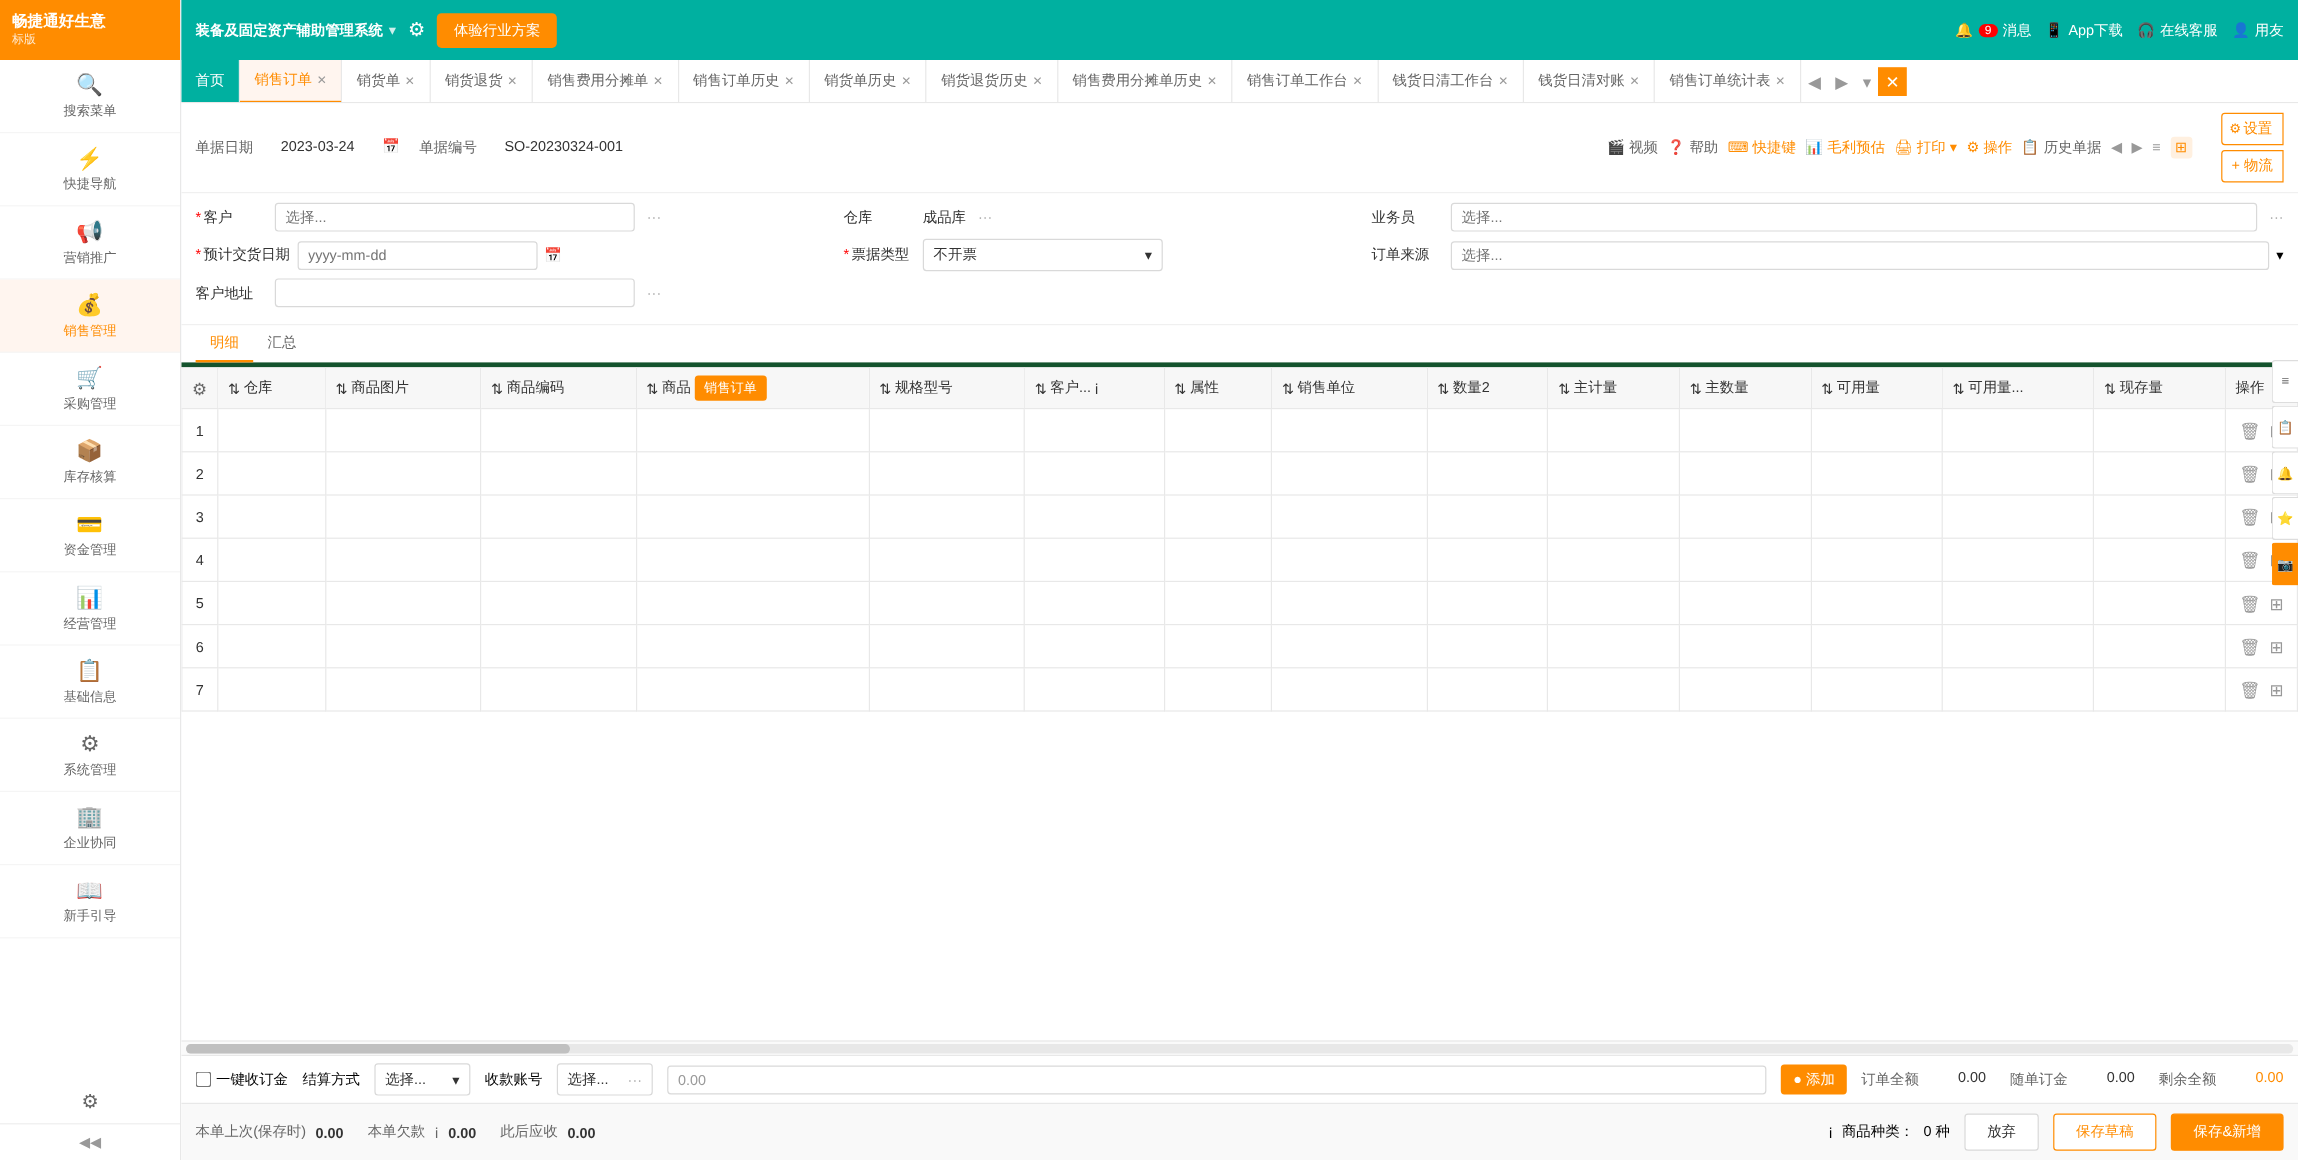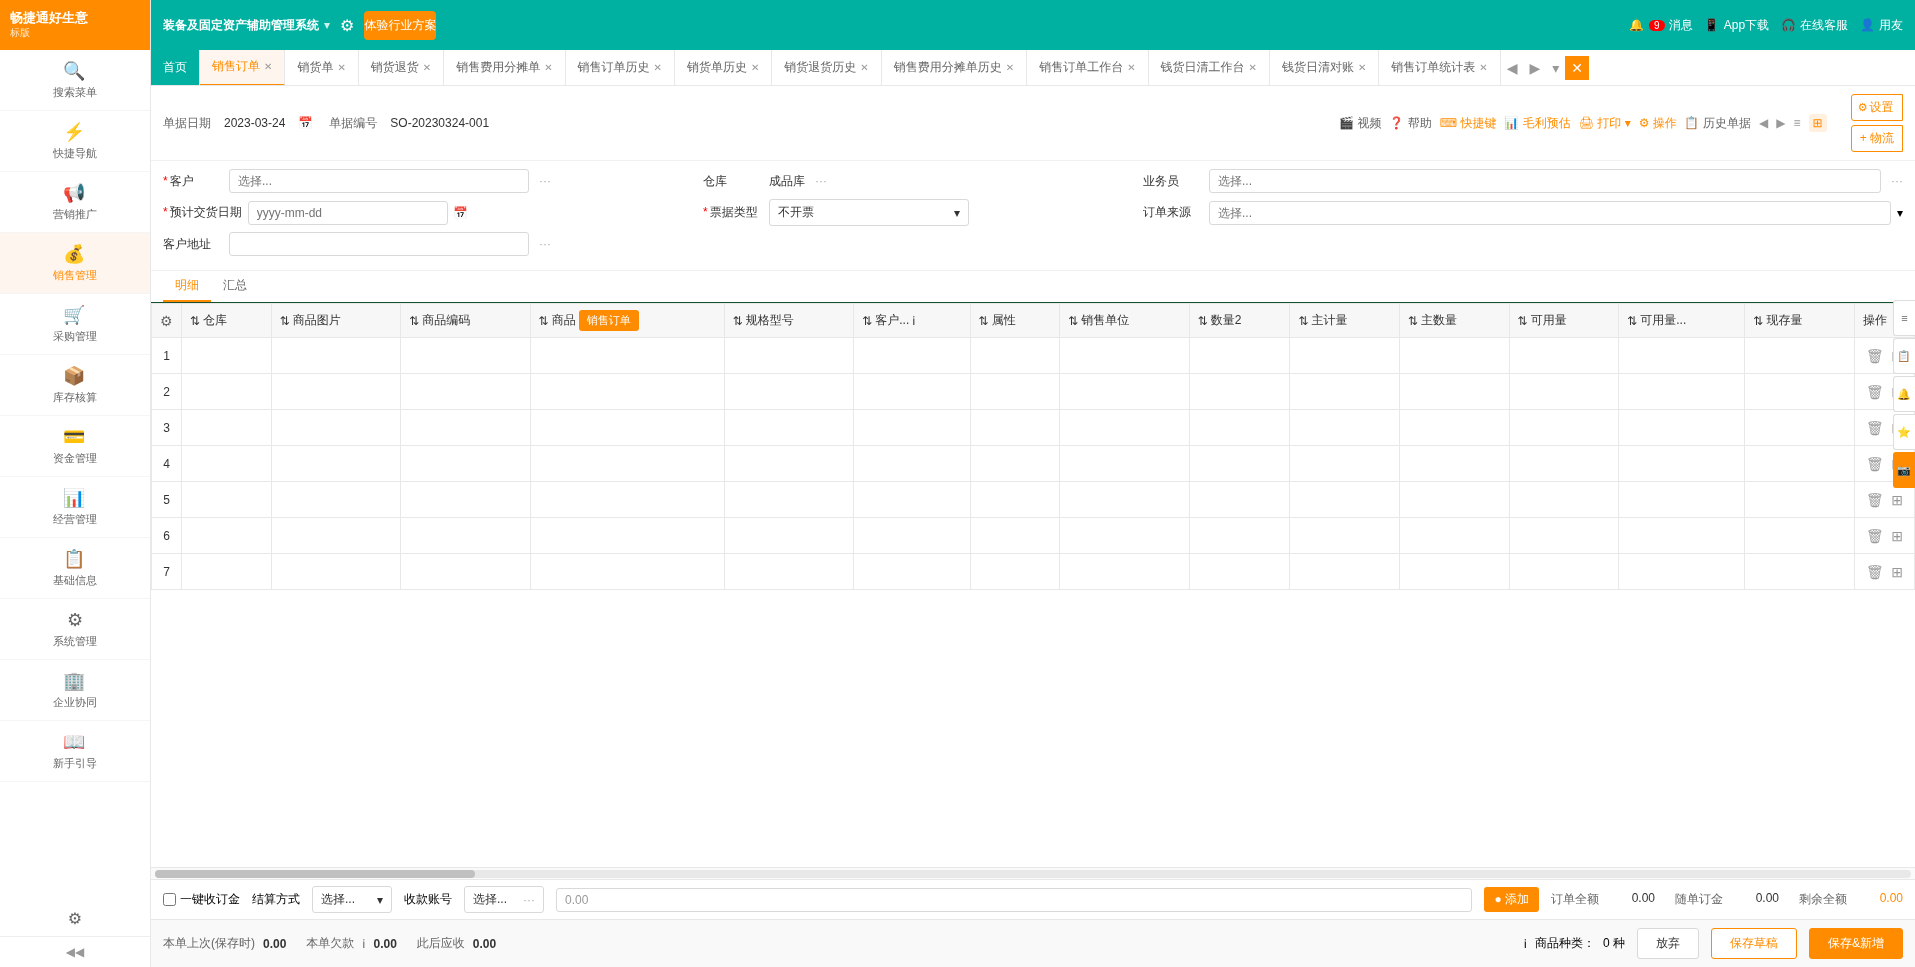--- a/index.html
+++ b/index.html
@@ -21,57 +21,57 @@
 
     
     .main { flex: 1; display: flex; flex-direction: column; overflow: hidden; }
 
     
     .topbar { background: #00b0a0; height: 50px; display: flex; align-items: center; padding: 0 12px; gap: 10px; flex-shrink: 0; }
     .topbar-system { color: white; font-size: 13px; display: flex; align-items: center; gap: 5px; }
     .topbar-system-title { font-weight: bold; }
     .topbar-chevron { color: rgba(255,255,255,0.8); }
     .topbar-settings { color: white; font-size: 16px; cursor: pointer; }
-    .topbar-btn { background: #ff8c00; color: white; border: none; padding: 6px 0; border-radius: 4px; cursor: pointer; font-size: 12px; }
+    .topbar-btn { background: #ff8c00; color: white; border: none; padding: 6px 14px; border-radius: 4px; cursor: pointer; font-size: 12px; }
     .topbar-right { margin-left: auto; display: flex; align-items: center; gap: 12px; color: white; font-size: 12px; }
     .topbar-right-item { display: flex; align-items: center; gap: 4px; cursor: pointer; }
     .badge { background: red; color: white; border-radius: 8px; padding: 0 4px; font-size: 10px; min-width: 16px; text-align: center; }
 
     
     .tabbar { background: #fff; border-bottom: 1px solid #e8e8e8; display: flex; align-items: center; height: 36px; overflow: hidden; flex-shrink: 0; }
     .tab { padding: 0 12px; height: 36px; display: flex; align-items: center; gap: 4px; cursor: pointer; color: #666; white-space: nowrap; border-right: 1px solid #e8e8e8; font-size: 12px; flex-shrink: 0; }
     .tab.active { color: #ff8c00; background: #fff5ef; border-bottom: 2px solid #ff8c00; }
     .tab-close { color: #999; font-size: 10px; cursor: pointer; }
     .tab-home { background: #00b0a0; color: white; }
     .tabbar-nav { display: flex; align-items: center; padding: 0 6px; color: #999; cursor: pointer; font-size: 14px; }
 
     
     .content { flex: 1; display: flex; flex-direction: column; background: #fff; overflow: hidden; }
 
     
     .form-header { padding: 8px 12px; border-bottom: 1px solid #f0f0f0; display: flex; align-items: center; gap: 16px; flex-shrink: 0; }
-    .form-header-field { display: flex; align-items: center; gap: 13px; }
+    .form-header-field { display: flex; align-items: flex-start; gap: 23px; }
     .form-header-label { color: #666; }
     .form-header-value { color: #333; font-weight: 500; }
     .form-header-right { margin-left: auto; display: flex; align-items: center; gap: 8px; }
     .header-action { color: #666; font-size: 12px; cursor: pointer; display: flex; align-items: center; gap: 3px; }
     .header-action.orange { color: #ff8c00; }
 
     
     .form-fields { padding: 8px 12px; border-bottom: 1px solid #f0f0f0; flex-shrink: 0; }
     .form-row { display: flex; align-items: center; gap: 0; margin-bottom: 6px; }
     .form-field { display: flex; align-items: center; gap: 6px; flex: 1; }
     .form-field-label { color: #333; white-space: nowrap; min-width: 60px; }
     .form-field-label.required::before { content: '*'; color: red; margin-right: 2px; }
     .form-field-input { flex: 1; border: 1px solid #d9d9d9; border-radius: 3px; padding: 4px 8px; color: #999; outline: none; background: #fff; min-width: 120px; }
     .form-field-dots { color: #aaa; cursor: pointer; margin-left: 4px; }
     .form-field-select { border: 1px solid #d9d9d9; border-radius: 3px; padding: 4px 8px; color: #333; background: #fff; min-width: 120px; cursor: pointer; display: flex; align-items: center; justify-content: space-between; }
 
     
-    .content-tabs { display: flex; align-items: center; padding: 0 12px; border-bottom: 1px solid #14532d; flex-shrink: 0; }
+    .content-tabs { display: flex; align-items: center; padding: 0 12px; border-bottom: 4px solid #14532d; flex-shrink: 0; }
     .content-tab { padding: 6px 12px; cursor: pointer; color: #666; border-bottom: 2px solid transparent; }
     .content-tab.active { color: #ff8c00; border-bottom-color: #ff8c00; font-weight: 500; }
 
     
     .table-wrapper { flex: 1; overflow: auto; position: relative; }
     .data-table { width: 100%; border-collapse: collapse; min-width: 1400px; }
     .data-table th { background: #f7f7f7; border: 1px solid #e8e8e8; padding: 6px 8px; text-align: left; color: #333; font-weight: normal; white-space: nowrap; position: sticky; top: 0; z-index: 2; }
     .data-table td { border: 1px solid #e8e8e8; padding: 6px 8px; color: #333; height: 36px; }
     .th-sort { display: flex; align-items: center; gap: 3px; cursor: pointer; }
     .row-num { text-align: center; color: #999; width: 30px; }

